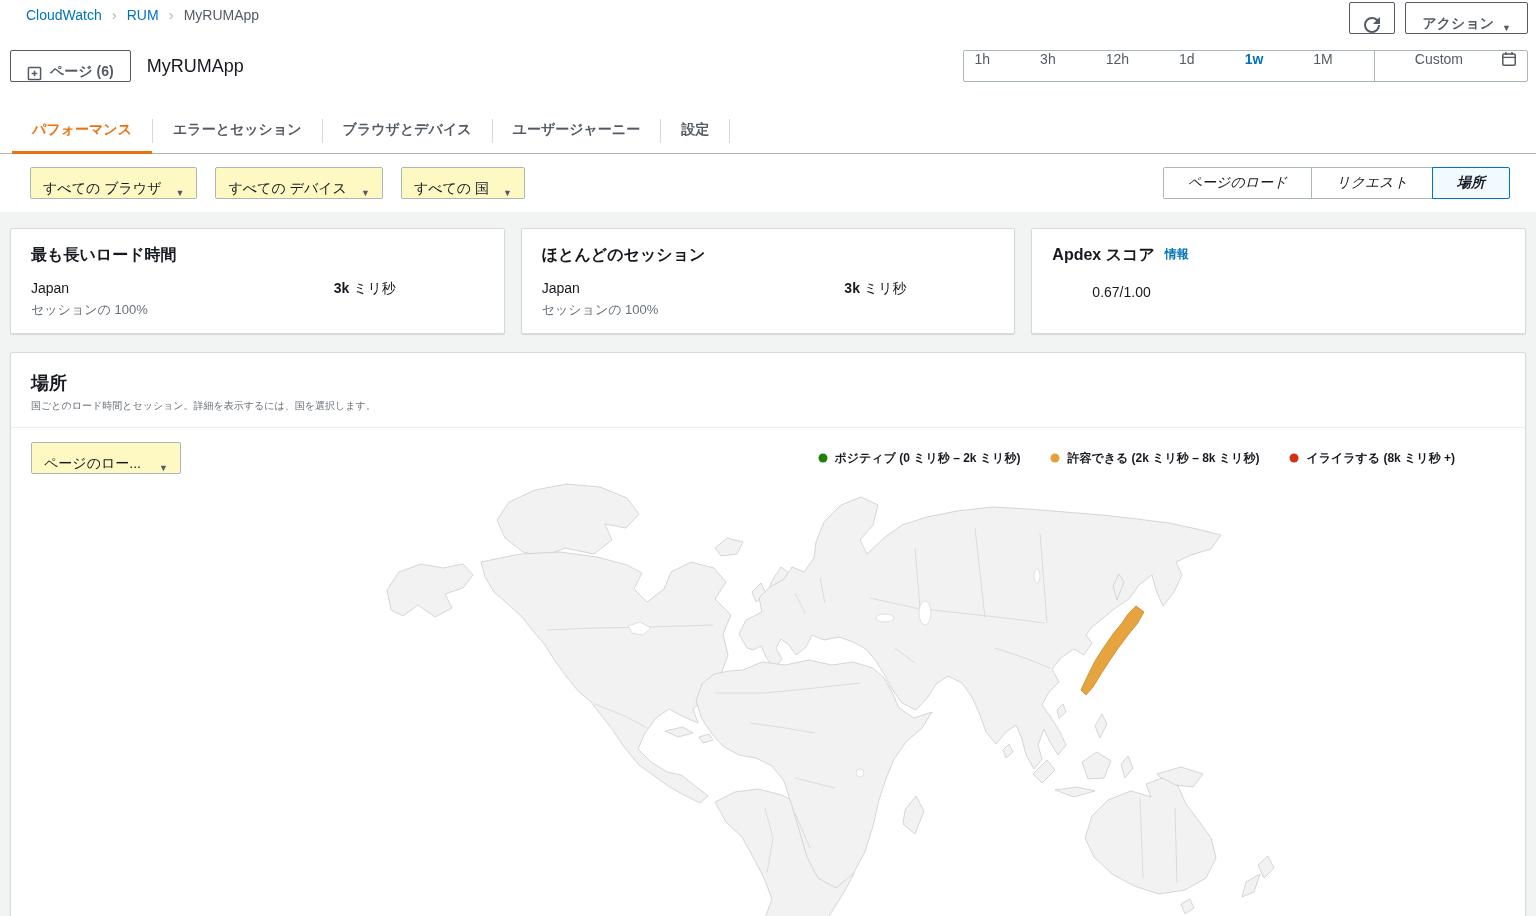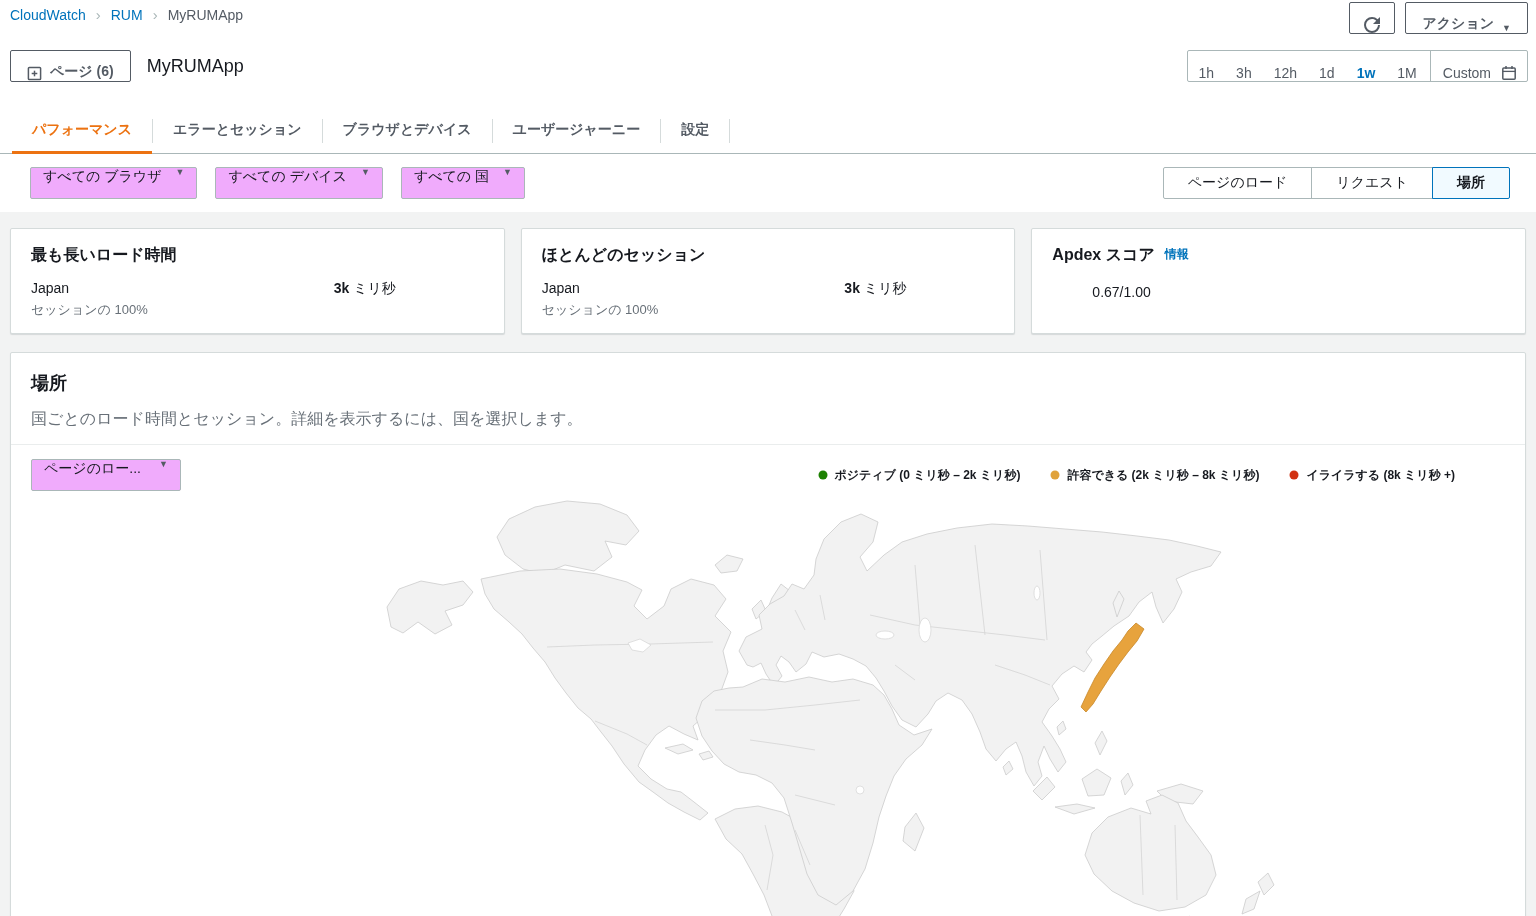--- a/index.html
+++ b/index.html
@@ -1,62 +1,62 @@
 <!DOCTYPE html>
 <html><head>
 <meta charset="utf-8">
 <style>
   * { box-sizing: border-box; margin: 0; padding: 0; }
   html,body { width:1536px; height:916px; overflow:hidden; background:#fff;
     font-family:"Liberation Sans","DejaVu Sans",sans-serif; font-size:14px; color:#16191f; }
 
   
   .topbar{ display:flex; justify-content:space-between; align-items:flex-start;
-    padding:2px 8px 0 10px; height:36px; }
+    padding:2px 8px 0 26px; height:36px; }
   .breadcrumb{ display:flex; align-items:center; gap:10px; padding-top:4px; }
   .breadcrumb a{ color:#0073bb; text-decoration:none; cursor:pointer; }
   .crumb-sep{ color:#aab7b8; font-size:15px; }
   .crumb-current{ color:#545b64; }
   .topbar-actions{ display:flex; gap:10px; }
   .btn{ display:inline-flex; align-items:flex-end; justify-content:center; gap:8px;
     height:32px; padding:0 16px; background:#fff; border:1px solid #545b64;
     border-radius:2px; color:#545b64; font-weight:700; font-size:14px; cursor:pointer;
     font-family:inherit; }
   .icon-btn{ width:46px; padding:0; }
   .caret{ font-size:9px; line-height:1; color:#545b64; }
 
   
   .header-row{ display:flex; align-items:center; margin:12px 8px 0 10px; height:36px; }
   .pages-btn{ font-weight:700; }
   .page-title{ font-size:18px; font-weight:400; margin-left:16px; color:#16191f; }
-  .time-selector{ margin-left:auto; display:flex; align-items:flex-end; height:32px;
-    border:1px solid #aab7b8; border-radius:2px; background:#fff; }
+  .time-selector{ margin-left:auto; display:flex; align-items:flex-start; height:32px;
+    border:1px solid #aab7b8; border-radius:2px; background:#fff;gap:28px; }
   .time-item{ padding:0 11px; color:#545b64; cursor:pointer; text-decoration:none; }
   .time-item.selected{ color:#0073bb; font-weight:700; }
   .ts-divider{ width:1px; height:100%; background:#aab7b8; margin:0 2px; }
   .ts-custom{ padding:0 8px 0 10px; color:#545b64; cursor:pointer; }
   .ts-cal{ padding:0 10px 0 2px; display:flex; align-items:center; cursor:pointer; }
 
   
   .tabbar{ display:flex; align-items:stretch; margin-top:24px; height:46px;
     padding-left:12px; border-bottom:1px solid #aab7b8; }
   .tab{ display:flex; align-items:center; padding:0 20px; font-weight:700;
     color:#545b64; cursor:pointer; border-bottom:3px solid transparent; margin-bottom:-1px; }
   .tab.active{ color:#ec7211; border-bottom-color:#ec7211; }
   .tab-sep{ width:1px; height:24px; background:#d5dbdb; align-self:center; }
 
   
   .filter-row{ display:flex; align-items:center; background:#fff; padding:13px 26px 13px 30px; height:58px; }
-  .dd{ display:inline-flex; align-items:flex-start; gap:14px; height:32px; padding:0 12px;
-    background:#f0abfc; border:1px solid #aab7b8; border-radius:2px; color:#16191f;
+  .dd{ display:inline-flex; align-items:flex-end; gap:14px; height:32px; padding:0 12px;
+    background:#fef9c3; border:1px solid #aab7b8; border-radius:2px; color:#16191f;
     cursor:pointer; font-family:inherit; font-size:14px; }
   .dd + .dd{ margin-left:18px; }
   .view-toggle{ margin-left:auto; display:flex; }
   .seg-btn{ height:32px; padding:0 24px; background:#fff; border:1px solid #aab7b8;
-    color:#16191f; font-size:14px; cursor:pointer; font-family:inherit; }
+    color:#16191f; font-size:14px; cursor:pointer; font-family:inherit;font-style:italic; }
   .seg-btn + .seg-btn{ margin-left:-1px; }
   .seg-btn:first-child{ border-radius:2px 0 0 2px; }
   .seg-btn:last-child{ border-radius:0 2px 2px 0; }
   .seg-btn.active{ background:#f1faff; border-color:#0073bb; color:#16191f;
     font-weight:700; position:relative; z-index:1; }
 
   
   .content{ background:#f2f3f3; padding:16px 10px 0; height:704px; overflow:hidden; }
   .cards-row{ display:flex; gap:16px; margin-bottom:18px; }
   .metric-card{ flex:1; background:#fff; border:1px solid #d5dbdb; border-radius:2px;
@@ -69,21 +69,21 @@
   .sessions{ color:#687078; font-size:13px; margin-top:3px; }
   .info-link{ color:#0073bb; font-size:12px; font-weight:700; margin-left:10px;
     text-decoration:none; cursor:pointer; vertical-align:2px; }
   .apdex-score{ margin-top:18px; font-size:14px;margin-left:40px; }
 
   
   .loc-card{ background:#fff; border:1px solid #d5dbdb; border-radius:2px;
     box-shadow:0 1px 1px 0 rgba(0,28,36,.12); height:640px; }
   .loc-header{ padding:18px 20px 14px; border-bottom:1px solid #eaeded; }
   .loc-title{ font-size:18px; font-weight:700; }
-  .loc-sub{ color:#687078; font-size:16px; margin-top:14px; }
+  .loc-sub{ color:#687078; font-size:10px; margin-top:4px; }
   .loc-controls{ display:flex; align-items:center; padding:14px 20px 0; }
   .metric-dd{ width:150px; justify-content:space-between; }
   .legend{ margin-left:auto; margin-right:50px; display:flex; align-items:center; gap:30px; }
   .legend-item{ display:flex; align-items:center; gap:7px; font-size:12px; font-weight:700; }
   .map-svg{ display:block; margin:4px 0 0 284px; }
   .land{ fill:#f2f2f2; stroke:#cbcbcb; stroke-width:.8; }
   .mborder{ fill:none; stroke:#d4d4d4; stroke-width:.8; }
   .lake{ fill:#fff; stroke:#d4d4d4; stroke-width:.7; }
 </style>
 </head>

